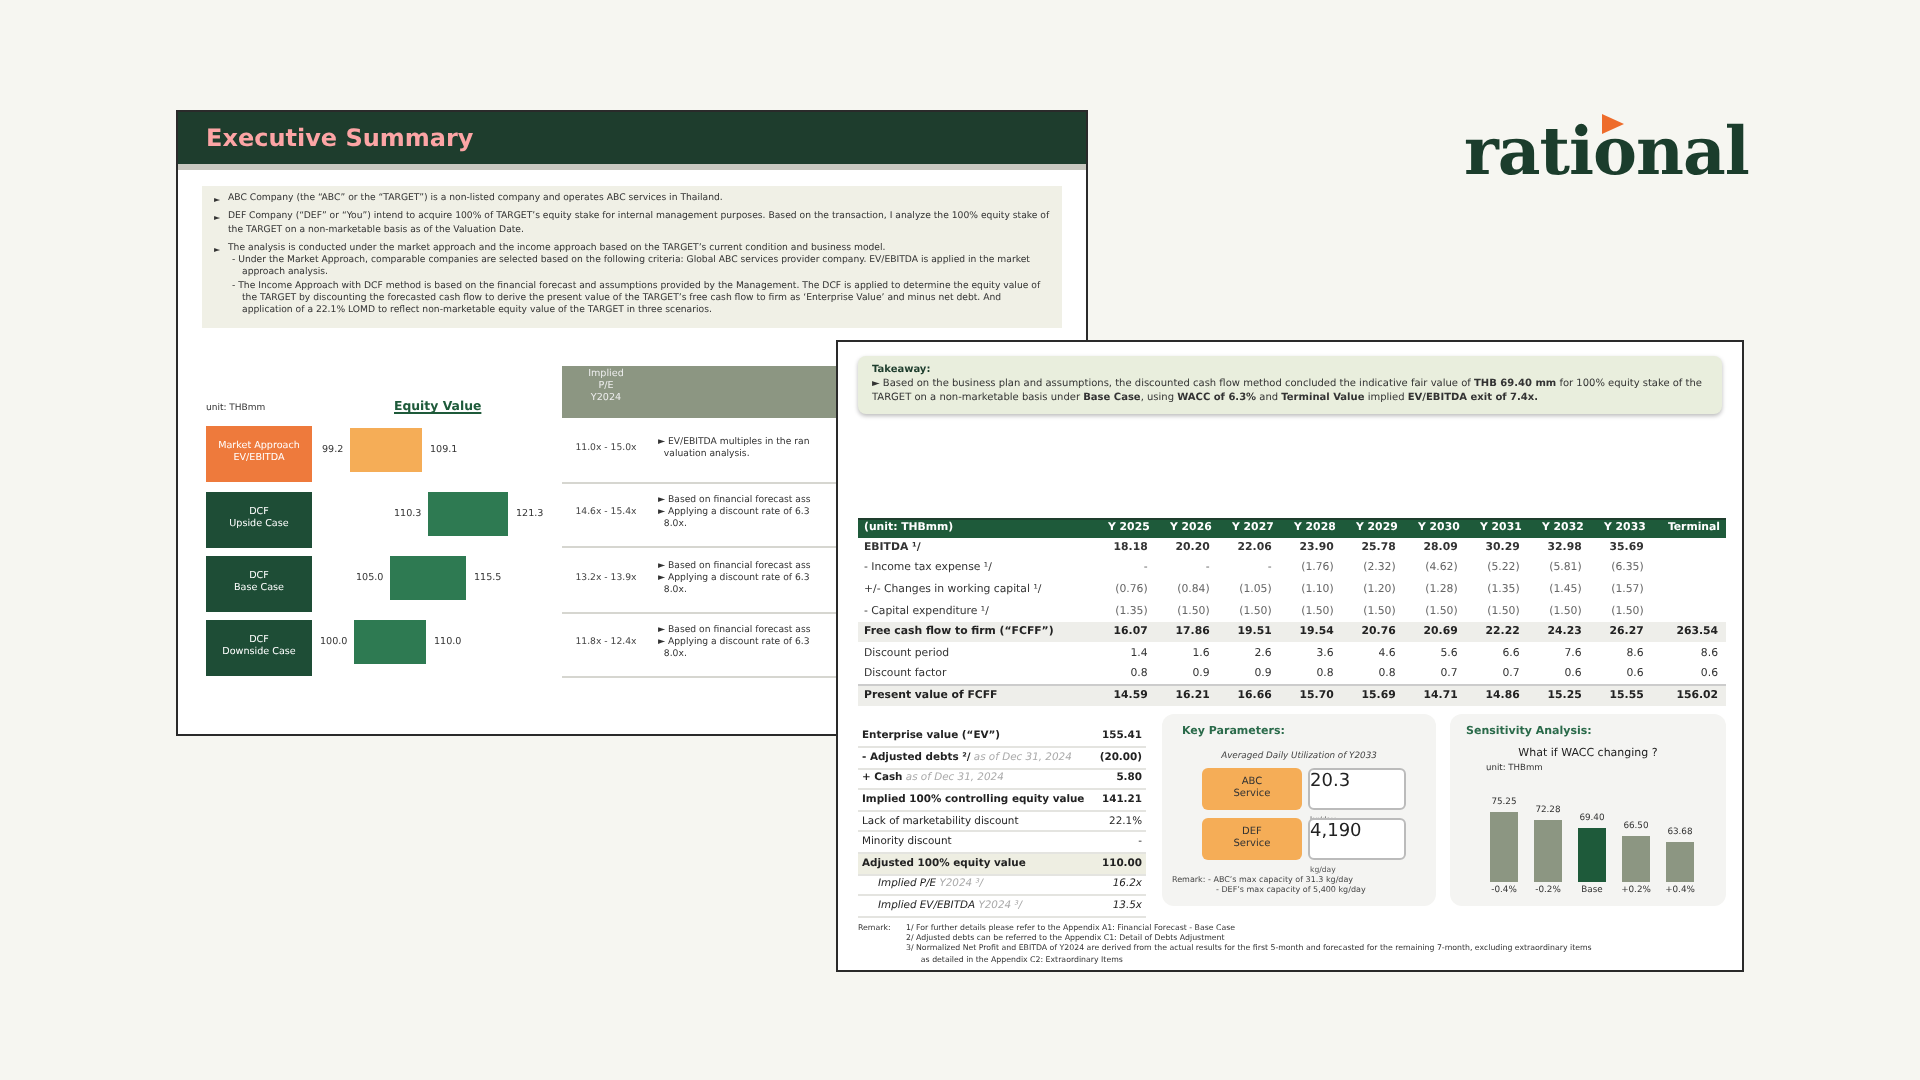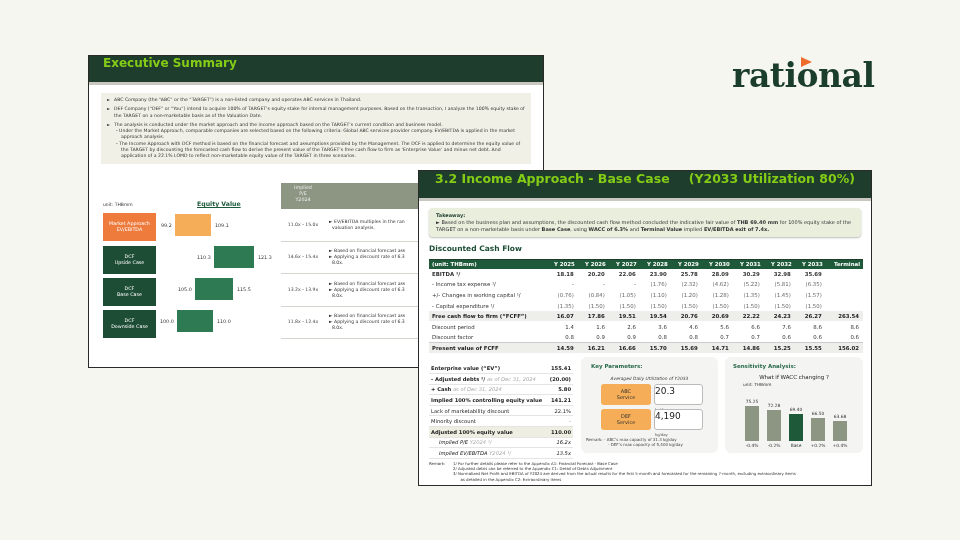--- a/index.html
+++ b/index.html
@@ -2,21 +2,21 @@
 <html><head>
 <meta charset="utf-8">
 <style>
 *{box-sizing:border-box;margin:0;padding:0}
 body{width:960px;height:540px;background:#f6f6f1;font-family:"DejaVu Sans",sans-serif;position:relative;overflow:hidden;color:#222}
 .logo{position:absolute;left:732px;top:56px;font-family:"DejaVu Serif",serif;font-weight:bold;font-size:33px;color:#1b3d2c;letter-spacing:-0.5px}
 .logo .flag{position:absolute;left:69px;top:1px;width:0;height:0;border-top:5px solid transparent;border-bottom:5px solid transparent;border-left:11px solid #ee6c2b}
 .slide{position:absolute;background:#fff;border:1.5px solid #2a2a2a}
 #s1{left:88px;top:55px;width:456px;height:313px}
 #s2{left:418px;top:170px;width:454px;height:316px}
-.sh{background:#1e3d2d;color:#84cc16;height:29px;display:flex;justify-content:space-between;padding:0 14px;border-bottom:3px solid #c8c8c0}
+.sh{background:#1e3d2d;color:#fca5a5;height:29px;display:flex;align-items:center;justify-content:space-between;padding:0 14px;border-bottom:3px solid #c8c8c0}
 #s1 .sh{font-size:12px;font-weight:bold}
 #s2 .sh{height:30px;font-size:12.5px;font-weight:bold;padding:0 16px}
 .sumbox{margin:8px 12px 0 12px;background:#f0f0e6;padding:4px 6px;font-size:4.6px;line-height:6.3px;color:#333}
 .sumbox p{margin-bottom:3px;padding-left:7px;position:relative}
 .sumbox p:before{content:"►";position:absolute;left:0;font-size:4px}
 .sumbox .sub{padding-left:14px;margin-bottom:0;text-indent:-5px}
 .sumbox .sub:before{content:""}
 .unit{position:absolute;left:14px;top:146px;font-size:4.5px;color:#333}
 .evtitle{position:absolute;left:108px;top:144px;font-size:6.2px;font-weight:bold;color:#1e5a3a;text-decoration:underline}
 .caselbl{position:absolute;left:14px;width:53px;height:28px;color:#fff;font-size:4.8px;text-align:center;display:flex;align-items:center;justify-content:center;line-height:6px}
@@ -133,29 +133,24 @@
         <div class="c2"><span>► Based on financial forecast ass</span><br><span>► Applying a discount rate of 6.3</span><br>&nbsp;&nbsp;<span>8.0x.</span></div>
       </div>
     <div class="rtrow">
         <div class="c1">11.8x - 12.4x</div>
         <div class="c2"><span>► Based on financial forecast ass</span><br><span>► Applying a discount rate of 6.3</span><br>&nbsp;&nbsp;<span>8.0x.</span></div>
       </div>
   </div>
 </div>
 
 <div class="slide" id="s2">
-  <div class="sh">
-    <span>3.2 Income Approach - Base Case</span>
-    <span>(Y2033 Utilization 80%)</span>
-  </div>
   <div class="take">
     <b class="h">Takeaway:</b><br>
     <span>► Based on the business plan and assumptions, the discounted cash flow method concluded the indicative fair value of </span><b>THB 69.40 mm</b><span> for 100% equity stake of the TARGET on a non-marketable basis under </span><b>Base Case</b><span>, using </span><b>WACC of 6.3%</b><span> and </span><b>Terminal Value</b><span> implied </span><b>EV/EBITDA exit of 7.4x.</b>
   </div>
-  <div class="dcft">Discounted Cash Flow</div>
 
   <table class="dcf">
     <thead>
         <tr>
       <th>(unit: THBmm)</th>
           <th>Y 2025</th>
           <th>Y 2026</th>
           <th>Y 2027</th>
           <th>Y 2028</th>
           <th>Y 2029</th>

